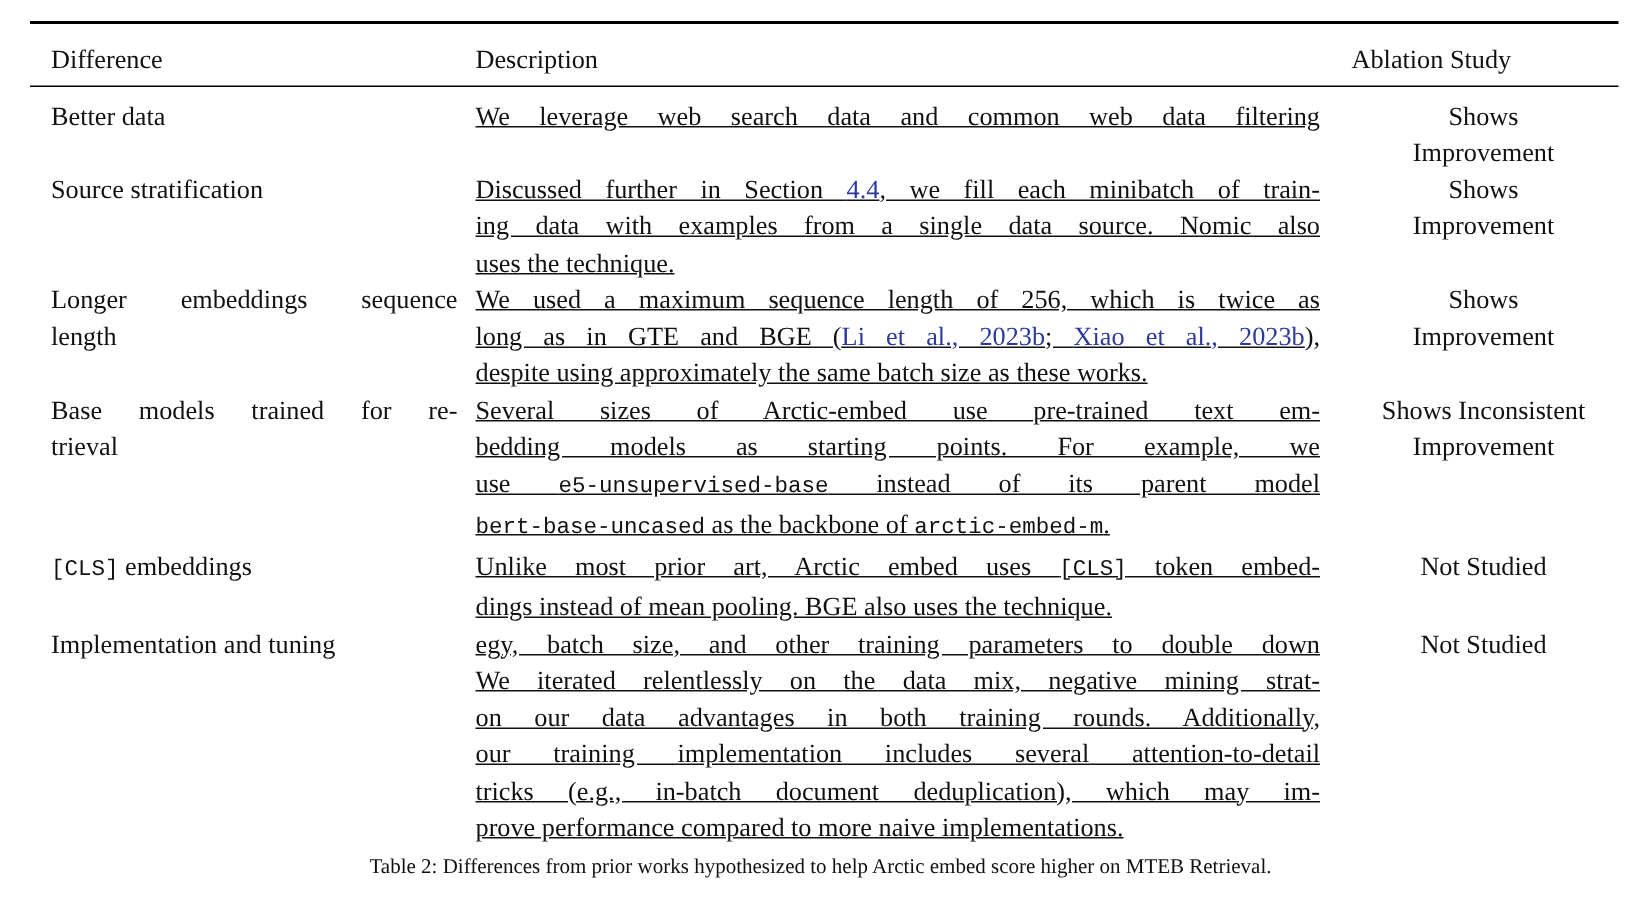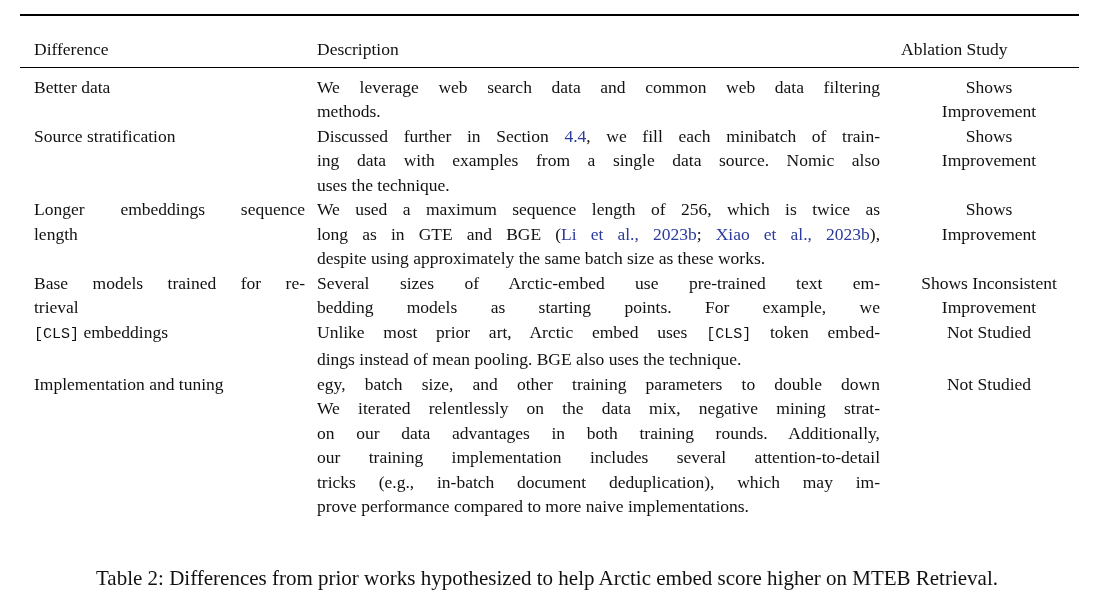--- a/index.html
+++ b/index.html
@@ -20,34 +20,34 @@
     position: absolute;
     left: 20px;
     top: 14px;
     width: 1059px;
     border-top: 2.5px solid #000000;
     font-size: 17.5px;
   }
   .hdr {
     display: grid;
     grid-template-columns: 297px 584px 178px;
-    padding: 21px 0 5px 0;
+    padding: 11px 0 5px 0;
     border-bottom: 1.5px solid #000000;
   }
   .hdr .hcell { line-height: 24.5px; }
   .hdr .c1 { padding-left: 14px; }
   .tbody { padding: 7px 0 6px 0; }
   .row {
     display: grid;
     grid-template-columns: 297px 584px 178px;
     align-items: start;
   }
   .cell { min-height: 24.5px; }
   .diff-cell { padding-left: 14px; padding-right: 12px; }
-  .desc-cell { padding-right: 21px; }
+  .desc-cell { padding-right: 21px; text-decoration: underline; }
   .abl-cell  { padding-right: 2px; }
   .line {
     line-height: 24.5px;
     text-align: justify;
     text-align-last: justify;
   }
   .line.last {
     text-align-last: left;
   }
   .abl-line {
@@ -59,42 +59,41 @@
   .seg-m {
     font-family: "Liberation Mono", monospace;
     font-size: 15px;
   }
   .caption {
     position: absolute;
     left: 0;
     width: 1094px;
     top: 566px;
     text-align: center;
-    font-size: 21px;
+    font-size: 14px;
     line-height: 25px;
   }
 </style>
 </head>
 <body>
 
 <div class="page" style="color: rgb(17, 17, 17);">
   <div class="tbl">
     <div class="hdr">
       <div class="hcell c1">Difference</div>
       <div class="hcell c2">Description</div>
       <div class="hcell c3">Ablation Study</div>
     </div>
     <div class="tbody">
         <div class="row">
           <div class="cell diff-cell">
             <div class="line last"><span class="seg-p">Better data</span></div>
           </div>
           <div class="cell desc-cell">
             <div class="line"><span class="seg-p">We leverage web search data and common web data filtering</span></div>
-            <div class="line last"><span class="seg-p">methods.</span></div>
           </div>
           <div class="cell abl-cell">
             <div class="abl-line">Shows</div>
             <div class="abl-line">Improvement</div>
           </div>
         </div>
         <div class="row">
           <div class="cell diff-cell">
             <div class="line last"><span class="seg-p">Source stratification</span></div>
           </div>
@@ -124,20 +123,22 @@
           </div>
         </div>
         <div class="row">
           <div class="cell diff-cell">
             <div class="line"><span class="seg-p">Base models trained for re-</span></div>
             <div class="line last"><span class="seg-p">trieval</span></div>
           </div>
           <div class="cell desc-cell">
             <div class="line"><span class="seg-p">Several sizes of Arctic-embed use pre-trained text em-</span></div>
             <div class="line"><span class="seg-p">bedding models as starting points.  For example, we</span></div>
+            <div class="line"><span class="seg-p">use </span><span class="seg-m">e5-unsupervised-base</span><span class="seg-p"> instead of its parent model</span></div>
+            <div class="line last"><span class="seg-m">bert-base-uncased</span><span class="seg-p"> as the backbone of </span><span class="seg-m">arctic-embed-m</span><span class="seg-p">.</span></div>
           </div>
           <div class="cell abl-cell">
             <div class="abl-line">Shows Inconsistent</div>
             <div class="abl-line">Improvement</div>
           </div>
         </div>
         <div class="row">
           <div class="cell diff-cell">
             <div class="line last"><span class="seg-m">[CLS]</span><span class="seg-p"> embeddings</span></div>
           </div>

